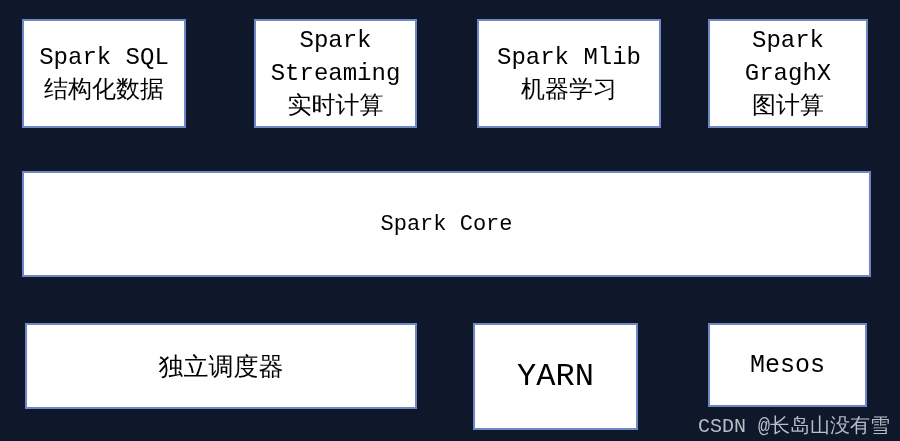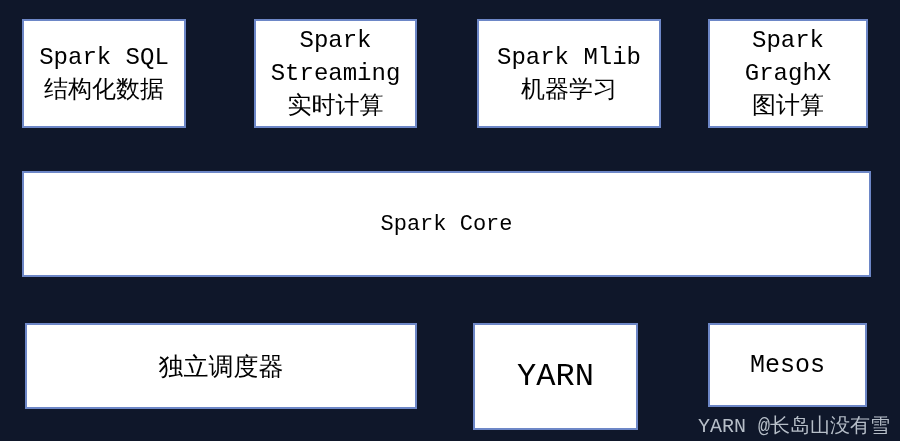--- a/index.html
+++ b/index.html
@@ -61,15 +61,15 @@
 图计算</div>
 
   <div class="dbox box-core">Spark Core</div>
 
   <div class="dbox box-sched">独立调度器</div>
 
   <div class="dbox box-yarn">YARN</div>
 
   <div class="dbox box-mesos">Mesos</div>
 
-  <div class="watermark">YARN @长岛山没有雪</div>
+  <div class="watermark">CSDN @长岛山没有雪</div>
 
 </div>
 
 </body></html>

